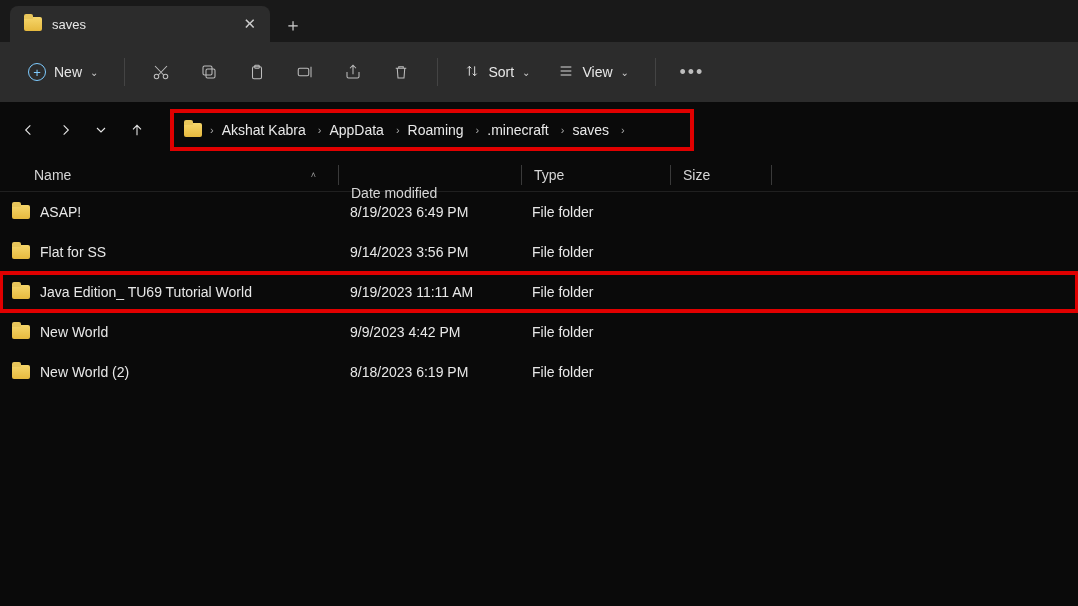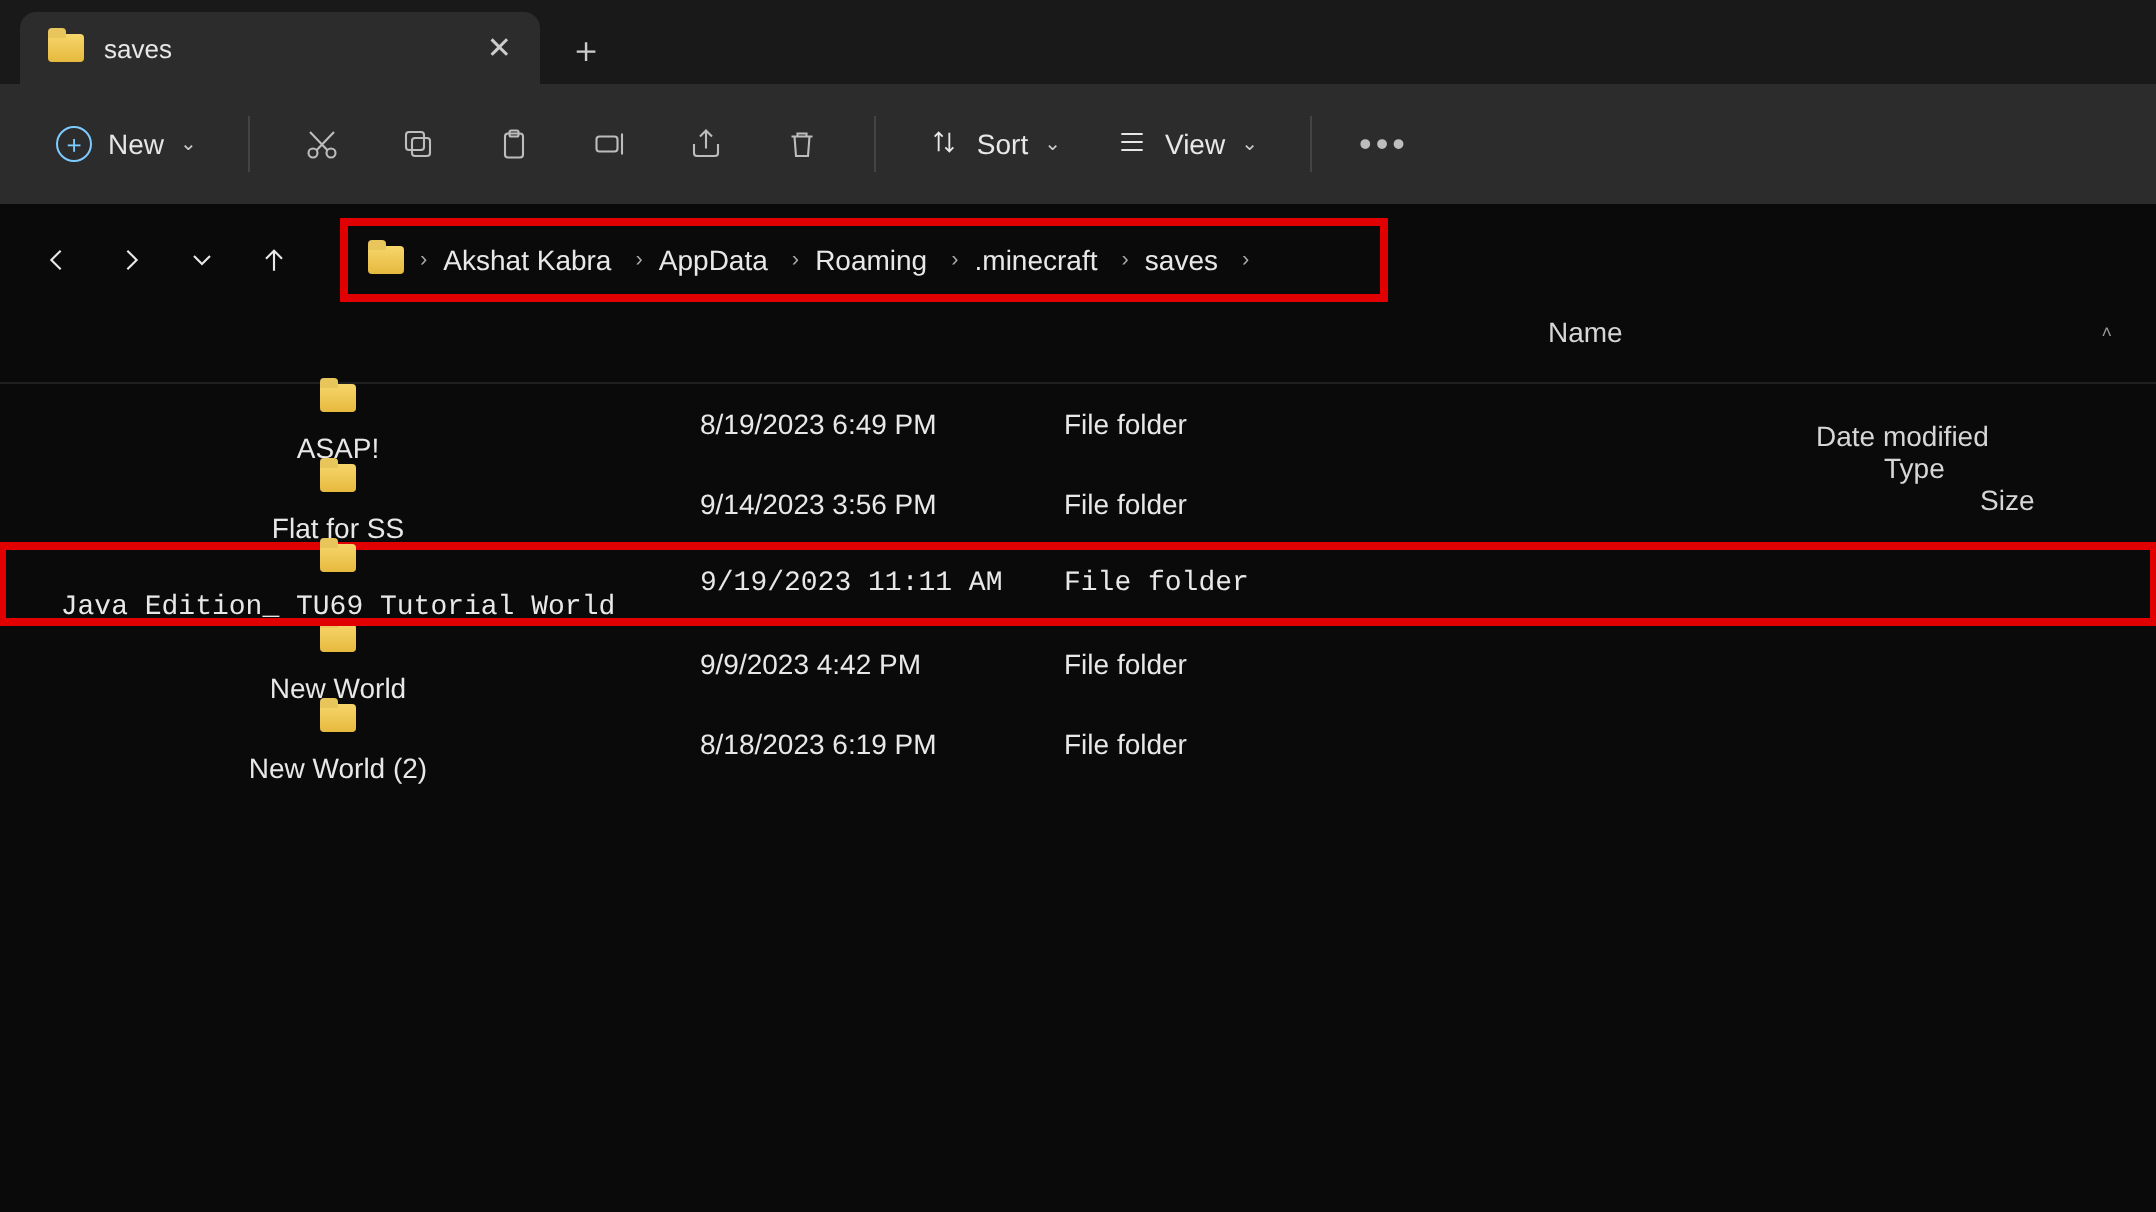--- a/index.html
+++ b/index.html
@@ -98,49 +98,47 @@
     display: flex; align-items: center;
     padding: 0 10px;
     gap: 4px;
   }
   .crumb { display: flex; align-items: center; gap: 8px; cursor: pointer; }
   .crumb .sep { color: #aaa; font-size: 11px; margin: 0 4px;}
   
   .colhdr {
     height: 34px;
     display: flex;
-    align-items: flex-end;
+    align-items: center;
     color: #d6d6d6;
     border-bottom: 1px solid #202020;
     position: relative;
-    flex-direction: column;
   }
   .col { padding: 0 12px; display:flex; align-items:center; gap:6px;}
   .col.name { width: 338px; padding-left: 34px;}
   .col.date { width: 182px; margin-top: 36px; }
   .col.type { width: 148px; }
   .col.size { width: 100px; }
   .col-border { height: 20px; border-left: 1px solid #3a3a3a; }
   .sort-caret { font-size: 9px; color: #999; }
   
   .filelist { }
   .row {
     height: 40px;
     display: flex;
     align-items: center;
     position: relative;
   }
   .row.highlight {
     outline: 4px solid #e00000;
     outline-offset: -3px;
     z-index: 1;
-    font-family: Liberation Mono, monospace;
   }
   .cell { padding: 0 12px; }
-  .cell.name { width: 338px; display: flex; align-items: center; gap: 10px; padding-left: 12px; flex-direction: column;}
+  .cell.name { width: 338px; display: flex; align-items: center; gap: 10px; padding-left: 12px;}
   .cell.date { width: 182px; }
   .cell.type { width: 148px; }
   .cell.size { width: 100px; text-align: right;}
   
   .folder {
     width: 18px; height: 14px; position: relative;
     background: linear-gradient(#f6d66b,#e6b93e);
     border-radius: 2px;
     flex-shrink: 0;
   }

